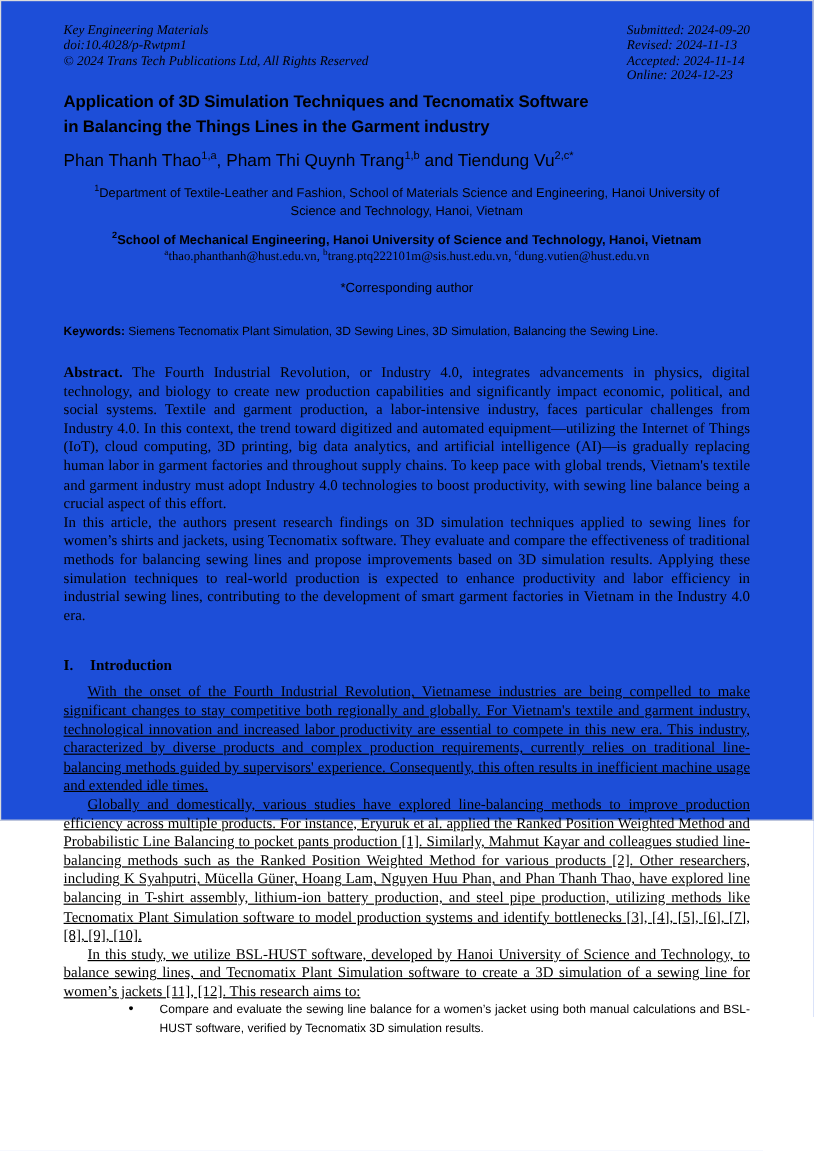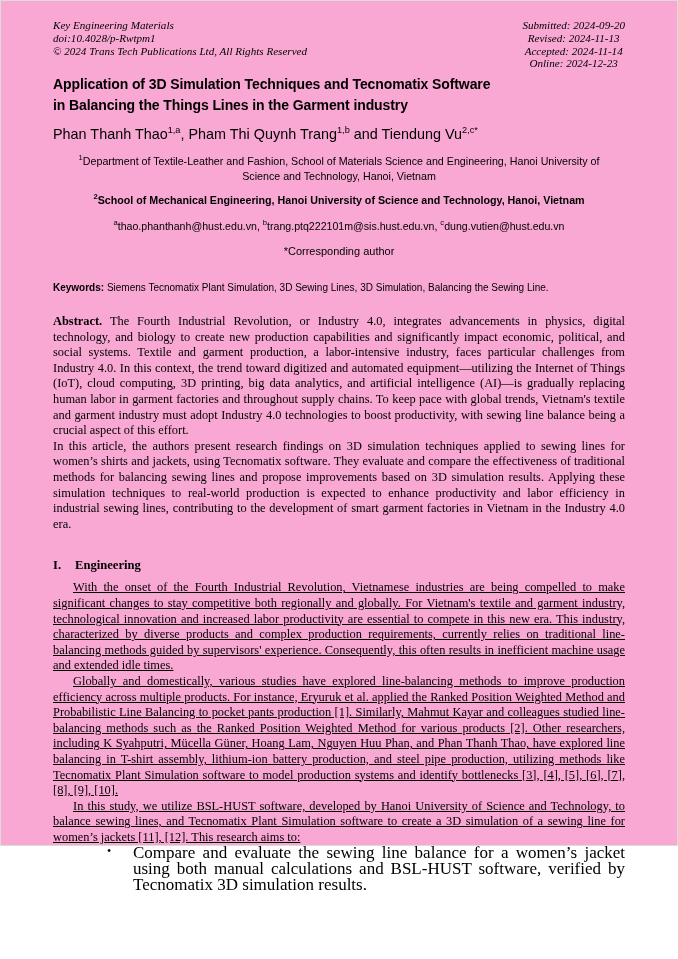--- a/index.html
+++ b/index.html
@@ -10,42 +10,42 @@
   body {
     width: 678px;
     height: 959px;
     overflow: hidden;
     font-family: "Liberation Serif", serif;
     color: #000000;
   }
   .page {
     position: relative;
     width: 678px;
-    height: 846px;
+    height: 684px;
     box-sizing: border-box;
     border: 1px solid #dcdcdc;
-    background: #f9a8d4;
+    background: #1d4ed8;
   }
   .page-inner {
     padding: 18px 52px 0 52px;
   }
 
   
   .journal-header {
     display: flex;
     justify-content: space-between;
     align-items: flex-start;
     font-family: "Liberation Serif", serif;
     font-style: italic;
     font-size: 11.1px;
     line-height: 12.8px;
     margin-bottom: 0;
   }
   .journal-header .left { text-align: left; white-space: nowrap; }
-  .journal-header .right { text-align: center; white-space: nowrap; margin-left: 12px; }
+  .journal-header .right { text-align: left; white-space: nowrap; margin-left: 12px; }
   .journal-header .line { display: block; }
 
   
   .title-block {
     margin-top: 4px;
     font-family: "Liberation Sans", sans-serif;
     font-weight: bold;
     font-size: 14px;
     line-height: 20.5px;
     letter-spacing: -0.1px;
@@ -68,23 +68,22 @@
     font-family: "Liberation Sans", sans-serif;
     font-size: 10.7px;
     line-height: 14.6px;
   }
   .affils .aff { margin: 0 0 10px 0; padding: 0 14px; }
   .affils .aff:last-child { margin-bottom: 0; font-weight: bold; }
   .affils sup { font-size: 7.6px; vertical-align: super; line-height: 0; }
 
   
   .emails {
-    margin-top: 11px;
     text-align: center;
-    font-family: Liberation Sans, sans-serif;
+    font-family: Liberation Serif, serif;
     font-size: 10.6px;
     line-height: 14.6px;
   }
   .emails sup { font-size: 7.6px; vertical-align: super; line-height: 0; }
   .corresponding {
     margin-top: 11px;
     text-align: center;
     font-family: "Liberation Sans", sans-serif;
     font-size: 11px;
   }
@@ -130,22 +129,22 @@
     text-justify: inter-word;
     text-decoration: underline;
   }
   .body-text p { margin: 0; text-indent: 20px; }
 
   
   .bullets {
     margin: 0;
     padding: 0;
     list-style: none;
-    font-family: Liberation Serif, serif;
-    font-size: 17px;
+    font-family: Liberation Sans, sans-serif;
+    font-size: 10px;
     line-height: 15.6px;
     text-align: justify;
   }
   .bullets li {
     position: relative;
     margin-left: 54px;
     padding-left: 26px;
   }
   .bullets li::before {
     content: "\2022";
@@ -201,21 +200,21 @@
     <div class="keywords">
       <span class="kw-label">Keywords:</span><span> Siemens Tecnomatix Plant Simulation, 3D Sewing Lines, 3D Simulation, Balancing the Sewing Line.</span>
     </div>
 
     <div class="abstract">
       <p><span class="abs-label">Abstract.</span><span> The Fourth Industrial Revolution, or Industry 4.0, integrates advancements in physics, digital technology, and biology to create new production capabilities and significantly impact economic, political, and social systems. Textile and garment production, a labor-intensive industry, faces particular challenges from Industry 4.0. In this context, the trend toward digitized and automated equipment—utilizing the Internet of Things (IoT), cloud computing, 3D printing, big data analytics, and artificial intelligence (AI)—is gradually replacing human labor in garment factories and throughout supply chains. To keep pace with global trends, Vietnam's textile and garment industry must adopt Industry 4.0 technologies to boost productivity, with sewing line balance being a crucial aspect of this effort.</span></p>
       <p>In this article, the authors present research findings on 3D simulation techniques applied to sewing lines for women’s shirts and jackets, using Tecnomatix software. They evaluate and compare the effectiveness of traditional methods for balancing sewing lines and propose improvements based on 3D simulation results. Applying these simulation techniques to real-world production is expected to enhance productivity and labor efficiency in industrial sewing lines, contributing to the development of smart garment factories in Vietnam in the Industry 4.0 era.</p>
     </div>
 
     <div class="section-heading">
-      <span class="num">I.</span><span>Engineering</span>
+      <span class="num">I.</span><span>Introduction</span>
     </div>
 
     <div class="body-text">
       <p>With the onset of the Fourth Industrial Revolution, Vietnamese industries are being compelled to make significant changes to stay competitive both regionally and globally. For Vietnam's textile and garment industry, technological innovation and increased labor productivity are essential to compete in this new era. This industry, characterized by diverse products and complex production requirements, currently relies on traditional line-balancing methods guided by supervisors' experience. Consequently, this often results in inefficient machine usage and extended idle times.</p>
       <p>Globally and domestically, various studies have explored line-balancing methods to improve production efficiency across multiple products. For instance, Eryuruk et al. applied the Ranked Position Weighted Method and Probabilistic Line Balancing to pocket pants production [1]. Similarly, Mahmut Kayar and colleagues studied line-balancing methods such as the Ranked Position Weighted Method for various products [2]. Other researchers, including K Syahputri, Mücella Güner, Hoang Lam, Nguyen Huu Phan, and Phan Thanh Thao, have explored line balancing in T-shirt assembly, lithium-ion battery production, and steel pipe production, utilizing methods like Tecnomatix Plant Simulation software to model production systems and identify bottlenecks [3], [4], [5], [6], [7], [8], [9], [10].</p>
       <p>In this study, we utilize BSL-HUST software, developed by Hanoi University of Science and Technology, to balance sewing lines, and Tecnomatix Plant Simulation software to create a 3D simulation of a sewing line for women’s jackets [11], [12]. This research aims to:</p>
     </div>
 
     <ul class="bullets">
       <li>Compare and evaluate the sewing line balance for a women’s jacket using both manual calculations and BSL-HUST software, verified by Tecnomatix 3D simulation results.</li>

